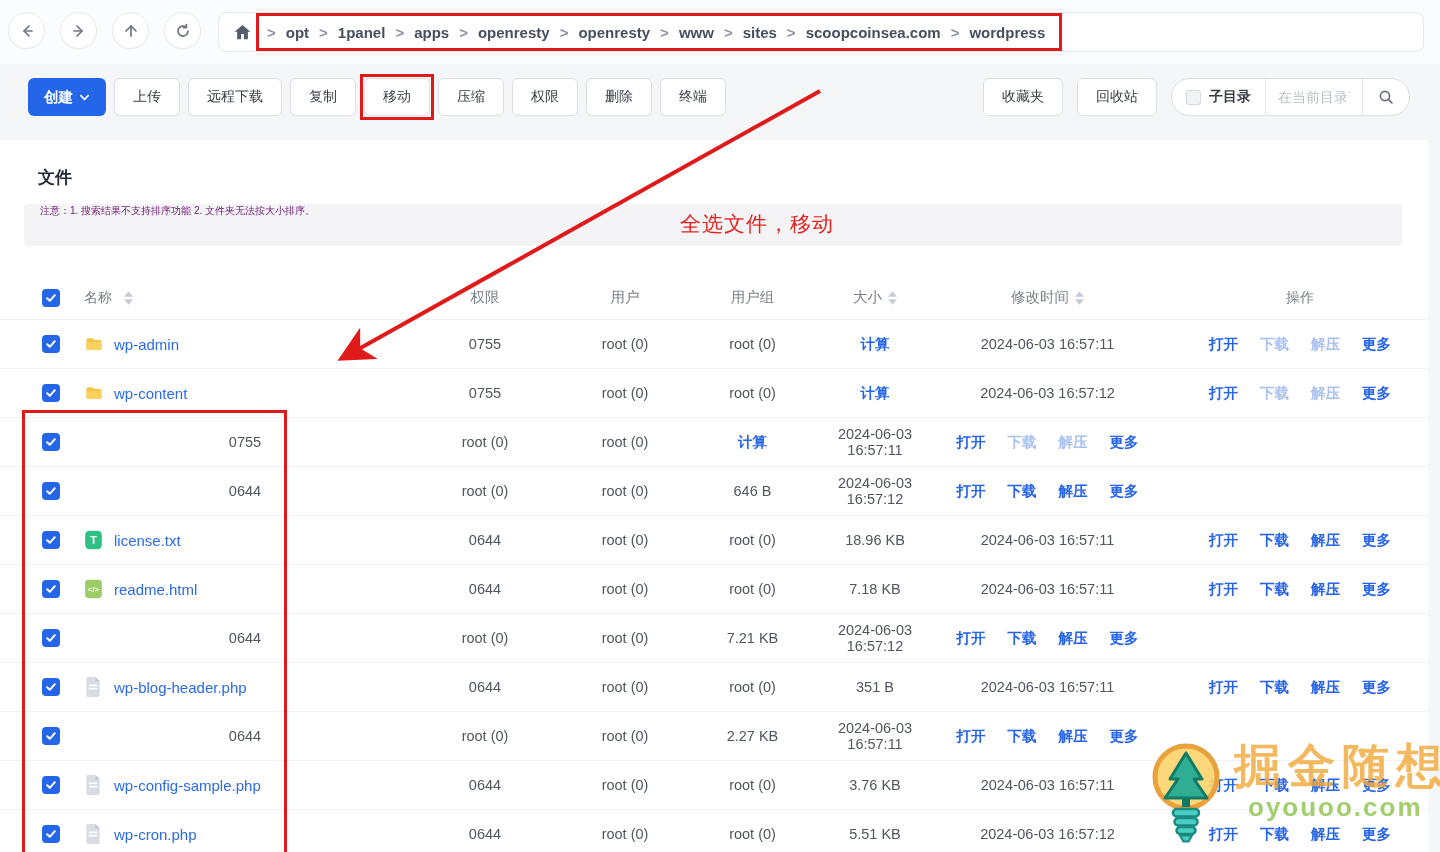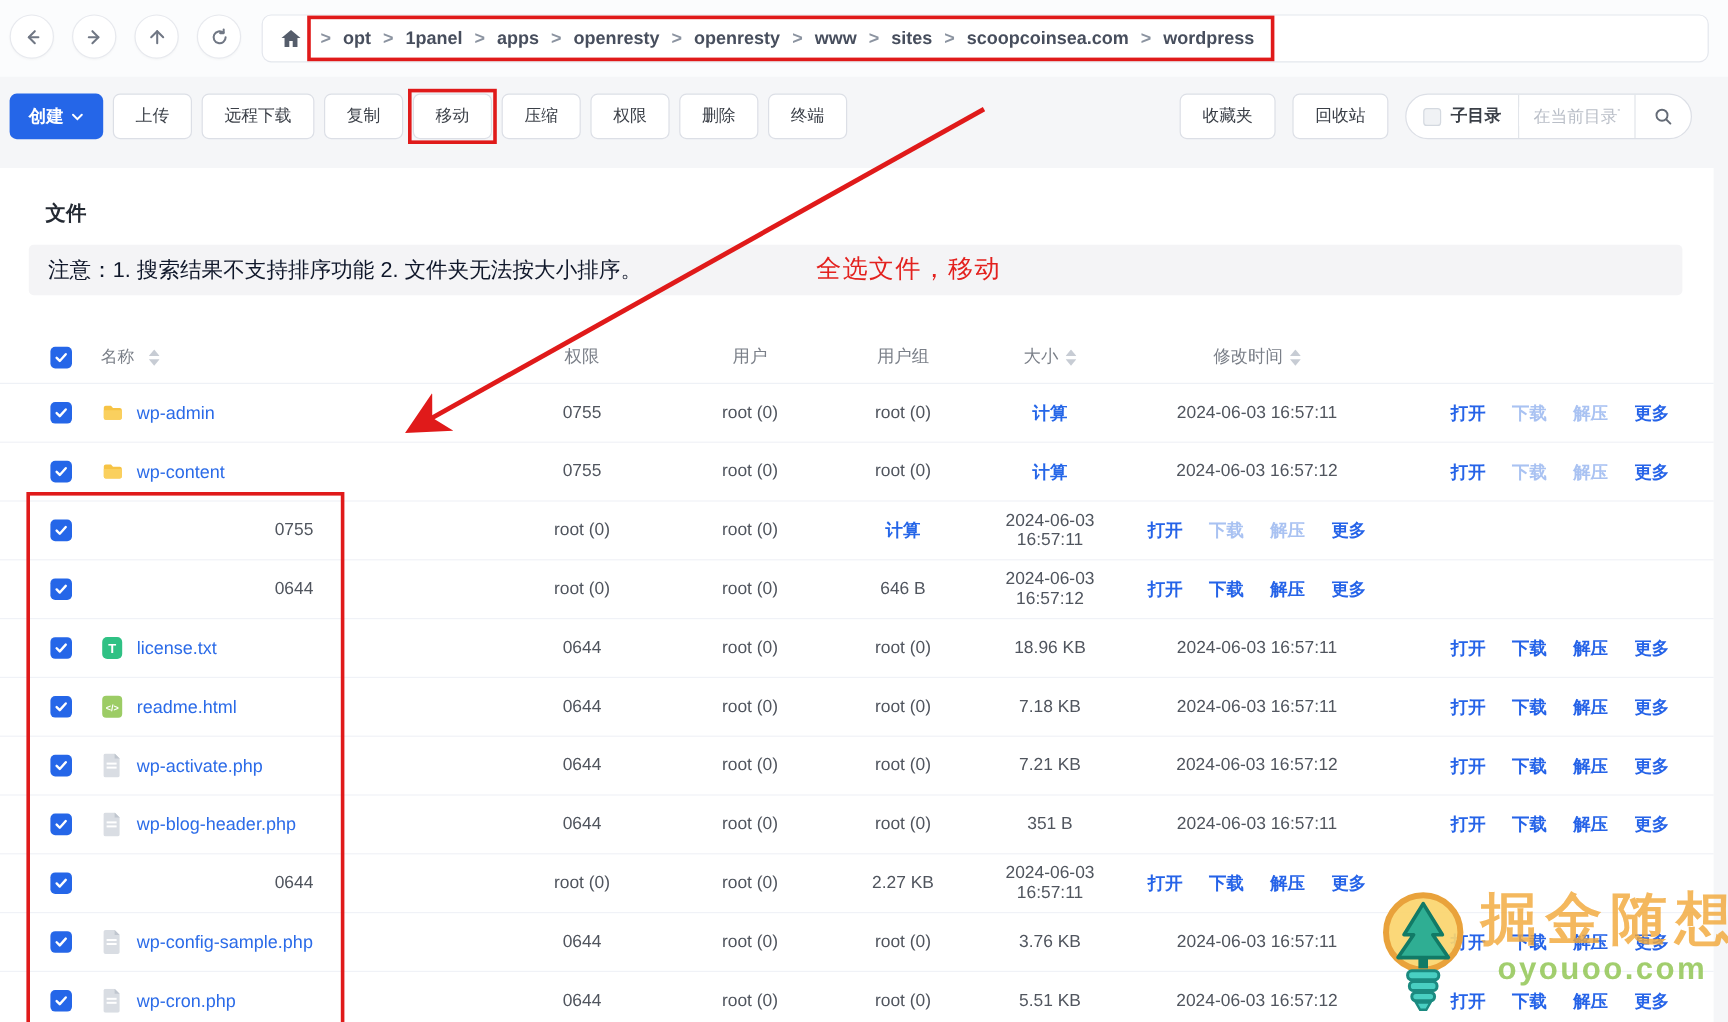--- a/index.html
+++ b/index.html
@@ -32,21 +32,21 @@
   
   .toolbar { position:absolute; left:0; top:78px; width:1440px; height:38px; display:flex; }
   .tb-left { position:absolute; left:8px; top:0; display:flex; gap:8px; }
   .btn {
     height:38px; border-radius:6px; background:#fff; border:1px solid #dcdfe6;
     font-size:14px; color:#3a3f47; padding:0 18px; cursor:pointer; white-space:nowrap;
     font-family:inherit; font-weight:500;
   }
   .btn-primary {
     background:#2566e8; border:none; color:#fff; font-weight:600; font-size:14.5px;
-    padding:0 16px; display:flex; align-items:center; gap:6px;
+    padding:0 16px; display:flex; align-items:center; gap:6px;margin-left:20px;
   }
   .red-ring { position:relative; }
   .red-ring::after {
     content:""; position:absolute; inset:-5px; border:3px solid #e01a1a; pointer-events:none;
   }
   .tb-right { position:absolute; right:30px; top:0; display:flex; gap:14px; align-items:center; }
   .pill {
     height:38px; border:1px solid #dcdfe6; border-radius:19px; background:#fff;
     display:flex; align-items:center; overflow:hidden;
   }
@@ -60,22 +60,22 @@
     border:none; outline:none; width:96px; font-size:14px; color:#3a3f47; font-family:inherit;
     padding:0 12px;
   }
   .pill input::placeholder { color:#b9bec7; }
   .search-seg { width:46px; display:flex; align-items:center; justify-content:center; height:100%; cursor:pointer; }
   
   .main { position:absolute; left:0; top:140px; width:1428px; height:712px; background:#fff; overflow:hidden; }
   .page-title { position:absolute; left:38px; top:26px; font-size:17px; font-weight:700; color:#242a33; }
   .notice {
     position:absolute; left:24px; top:64px; width:1378px; height:42px;
-    background:#f4f4f6; border-radius:4px; display:flex; align-items:center; padding-left:16px;
-    font-size:18px; color:#0f172a;
+    background:#f4f4f6; border-radius:4px; display:flex; padding-left:16px;
+    font-size:10px; color:#701a75;
   }
   .annotation {
     position:absolute; left:680px; top:70px; color:#e3211e; font-size:21px; font-weight:500;
     letter-spacing:1px; z-index:5;
   }
   
   .tbl { position:absolute; left:0; top:136px; width:1440px; }
   .trow {
     display:grid; grid-template-columns:80px 330px 150px 130px 125px 120px 225px 1fr;
     align-items:center; height:49px; border-bottom:1px solid #f0f2f7;
@@ -267,20 +267,21 @@
       <div class="cell-center">
         <span>修改时间</span><span class="sorter" style="vertical-align:middle">
           <svg width="9" height="6" viewBox="0 0 10 6">
               <path d="M5 0 L10 6 H0 Z" fill="#c7ccd4"></path>
             </svg>
           <svg width="9" height="6" viewBox="0 0 10 6">
               <path d="M5 6 L0 0 H10 Z" fill="#c7ccd4"></path>
             </svg>
         </span>
       </div>
+      <div class="head-actions">操作</div>
     </div>
     <div id="rows">
   <div class="trow">
     <div>
             <span class="cb">
       <svg width="12" height="12" viewBox="0 0 12 12" fill="none" stroke="#fff" stroke-width="2" stroke-linecap="round" stroke-linejoin="round">
                 <path d="M2.2 6.2 L4.8 8.8 L9.8 3.2"></path>
               </svg>
     </span>
           </div>
@@ -439,31 +440,20 @@
   </div>
 
   <div class="trow">
     <div>
             <span class="cb">
       <svg width="12" height="12" viewBox="0 0 12 12" fill="none" stroke="#fff" stroke-width="2" stroke-linecap="round" stroke-linejoin="round">
                 <path d="M2.2 6.2 L4.8 8.8 L9.8 3.2"></path>
               </svg>
     </span>
           </div>
-    <div class="name-cell">
-      <span class="file-icon">
-              <svg width="18" height="20" viewBox="0 0 20 24">
-                <path d="M2 2 c0-1.1 .9-2 2-2 h9 l5 5 v17 c0 1.1-.9 2-2 2 H4 c-1.1 0-2-.9-2-2 Z" fill="#d9dde3"></path>
-                <path d="M13 0 l5 5 h-5 Z" fill="#c0c6cf"></path>
-                <rect x="5" y="9" width="10" height="2" fill="#fff"></rect>
-                <rect x="5" y="13" width="10" height="2" fill="#fff"></rect>
-              </svg>
-            </span>
-      <span class="fname">wp-activate.php</span>
-    </div>
     <div class="cell-center">0644</div>
     <div class="cell-center">root (0)</div>
     <div class="cell-center">root (0)</div>
     <div class="cell-center">7.21 KB</div>
     <div class="cell-center">2024-06-03 16:57:12</div>
     <div class="actions">
             <span class="act">打开</span>
             <span class="act">下载</span>
             <span class="act">解压</span>
             <span class="act">更多</span>

